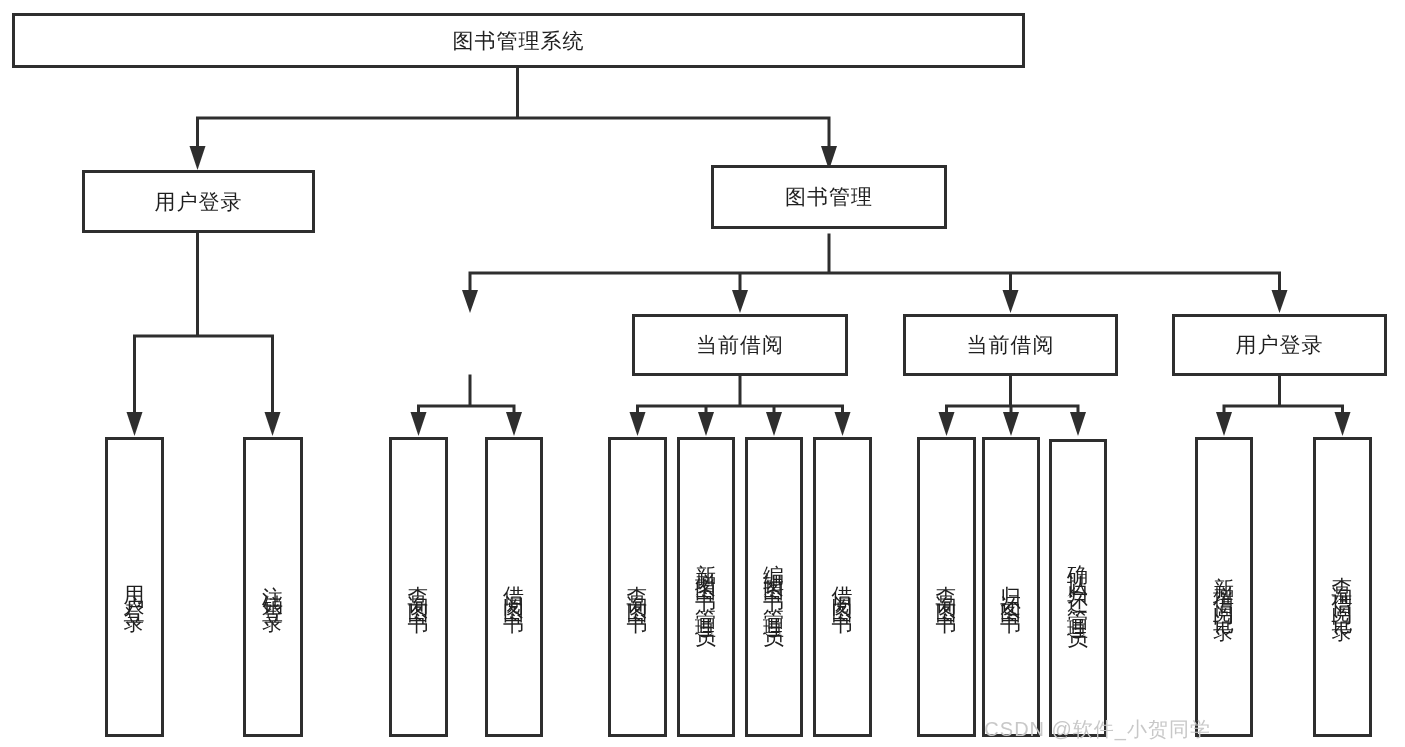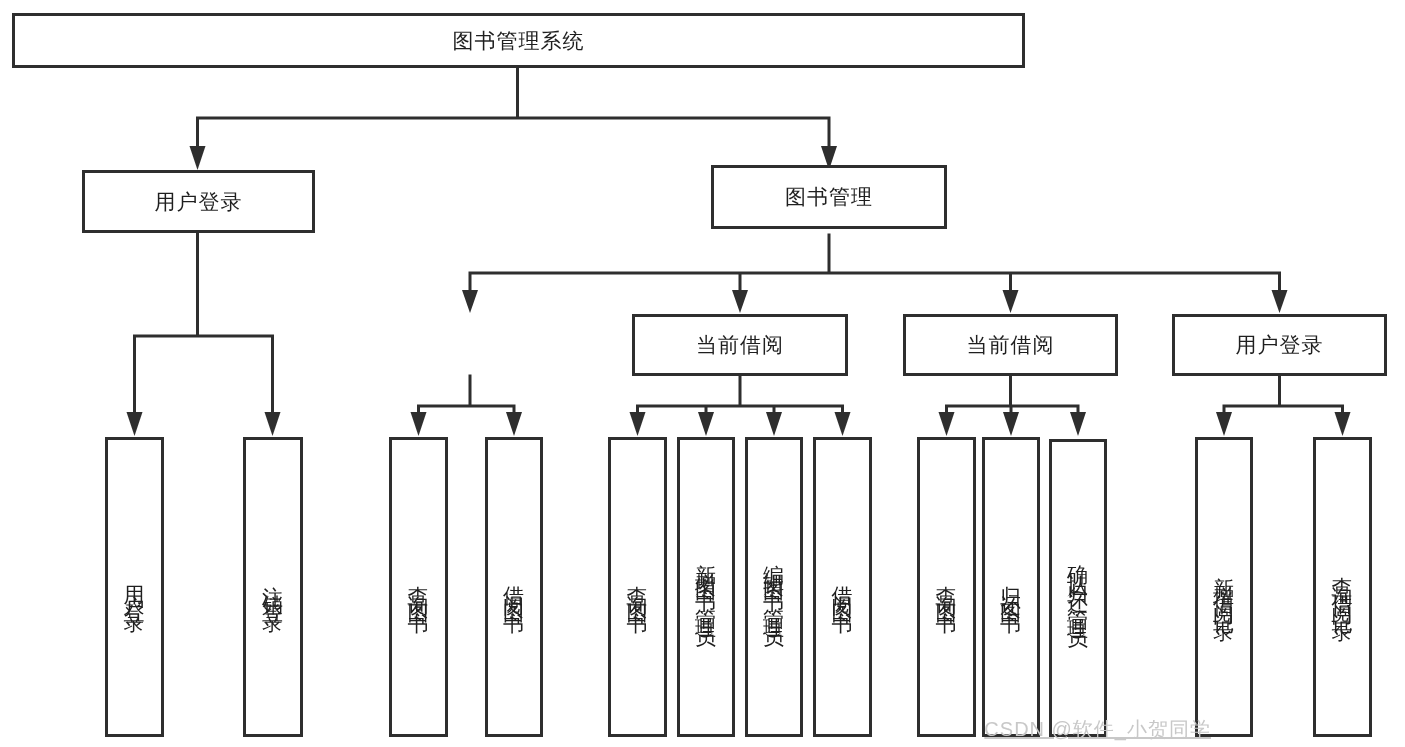--- a/index.html
+++ b/index.html
@@ -14,21 +14,21 @@
     border:3px solid #2e2e2e;display:flex;align-items:center;justify-content:center;
     color:#1f1f1f;font-size:21px;z-index:2;
   }
   .box.h span{letter-spacing:1px;white-space:nowrap;}
   .box.v span{
     writing-mode:vertical-rl;text-orientation:mixed;
     letter-spacing:9px;line-height:1.1;white-space:nowrap;
   }
   .watermark{
     position:absolute;right:18px;bottom:4px;z-index:3;
-    color:#c8c8c8;font-size:20px;letter-spacing:1px;white-space:nowrap;text-decoration:underline;
+    color:#c8c8c8;font-size:20px;letter-spacing:1px;white-space:nowrap;
   }
 </style>
 </head>
 <body>
 
 <div class="canvas">
 
   <svg class="wires" width="1405" height="747" viewBox="0 0 1405 747">
     <g stroke="#2e2e2e" stroke-width="3" fill="none" stroke-linecap="square">
 

